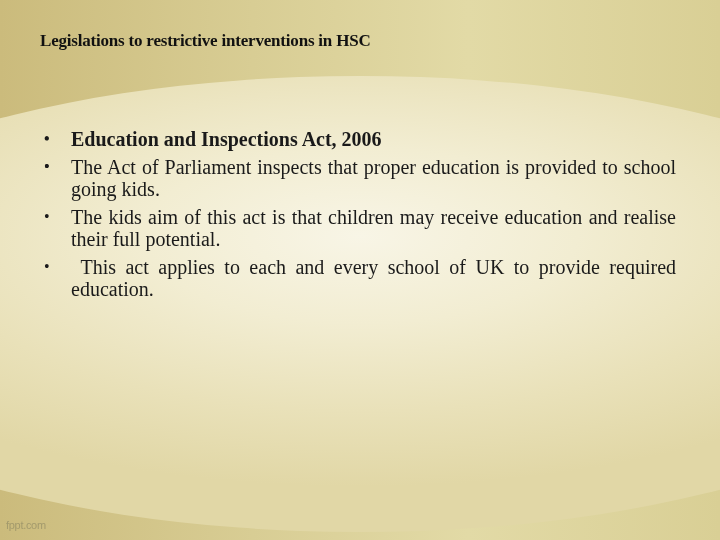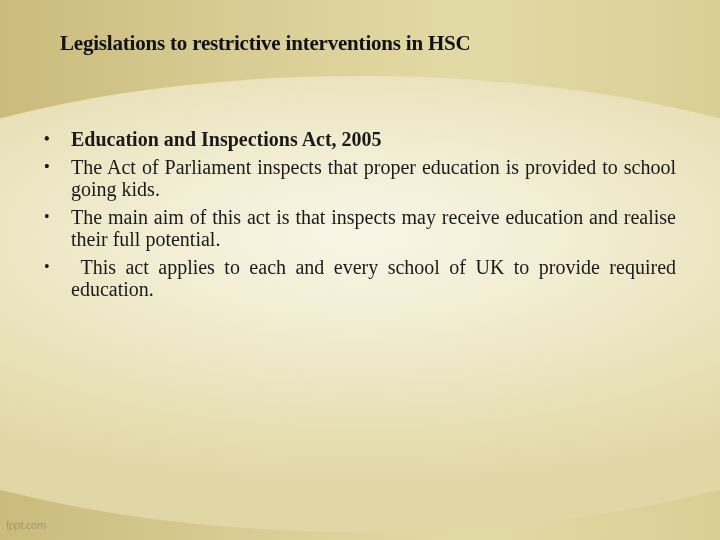--- a/index.html
+++ b/index.html
@@ -14,22 +14,22 @@
     .lens {
       position: absolute;
       left: -260px; top: 76px; width: 1240px; height: 456px;
       border-radius: 50%;
       background: radial-gradient(ellipse 50% 55% at 50% 35%, #f8f5e6 0%, #f2edd2 35%, #e9e1b9 70%, #e1d7a6 100%);
     }
     .lens-clip {
       position: absolute; left: 0; top: 0; width: 720px; height: 540px; overflow: hidden;
     }
     .title {
-      position: absolute; left: 60px; top: 31px; margin: 0;
-      font-size: 21px; font-weight: bold; color: #111;
+      position: absolute; left: 40px; top: 31px; margin: 0;
+      font-size: 17px; font-weight: bold; color: #111;
       letter-spacing: -0.2px;
     }
     .bullets {
       position: absolute; left: 44px; top: 128px; width: 632px;
       margin: 0; padding: 0; list-style: none;
       font-size: 20px; line-height: 22px; color: #1a1a1a;
     }
     .bullets li {
       position: relative; padding-left: 27px; margin-bottom: 6px;
       text-align: justify;
@@ -50,32 +50,32 @@
 <div class="slide">
   <div class="lens-clip">
     <div class="lens"></div>
   </div>
 
   <h1 class="title">Legislations to restrictive interventions in HSC</h1>
 
   <ul class="bullets">
     <li class="bold">
       <span class="dot">•</span>
-      <span>Education and Inspections Act, 2005</span>
+      <span>Education and Inspections Act, 2006</span>
     </li>
     <li>
       <span class="dot">•</span>
     </li>
     <li>
       <span class="dot">•</span>
       <span>The Act of Parliament inspects that proper education is provided to school going kids.</span>
     </li>
     <li>
       <span class="dot">•</span>
-      <span>The main aim of this act is that inspects may receive education and realise their full potential.</span>
+      <span>The kids aim of this act is that children may receive education and realise their full potential.</span>
     </li>
     <li>
       <span class="dot">•</span>
       <span style="white-space:pre-wrap;"> This act applies to each and every school of UK to provide required education.</span>
     </li>
   </ul>
 
   <div class="footer-brand">fppt.com</div>
 </div>
 

